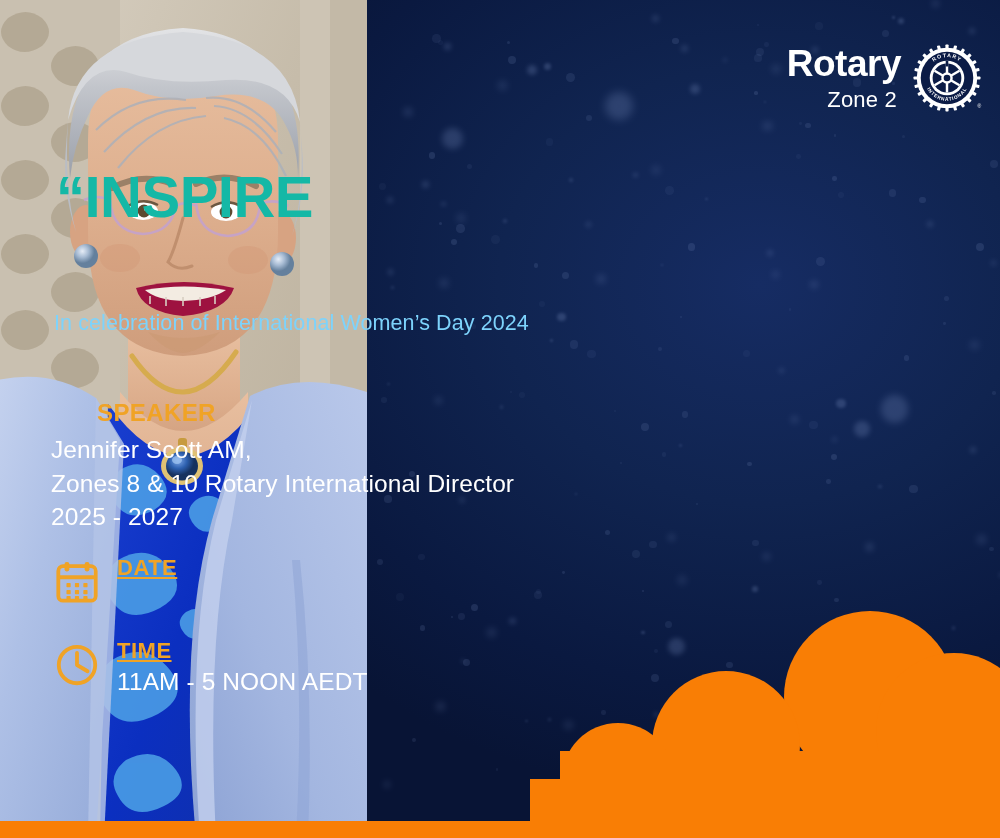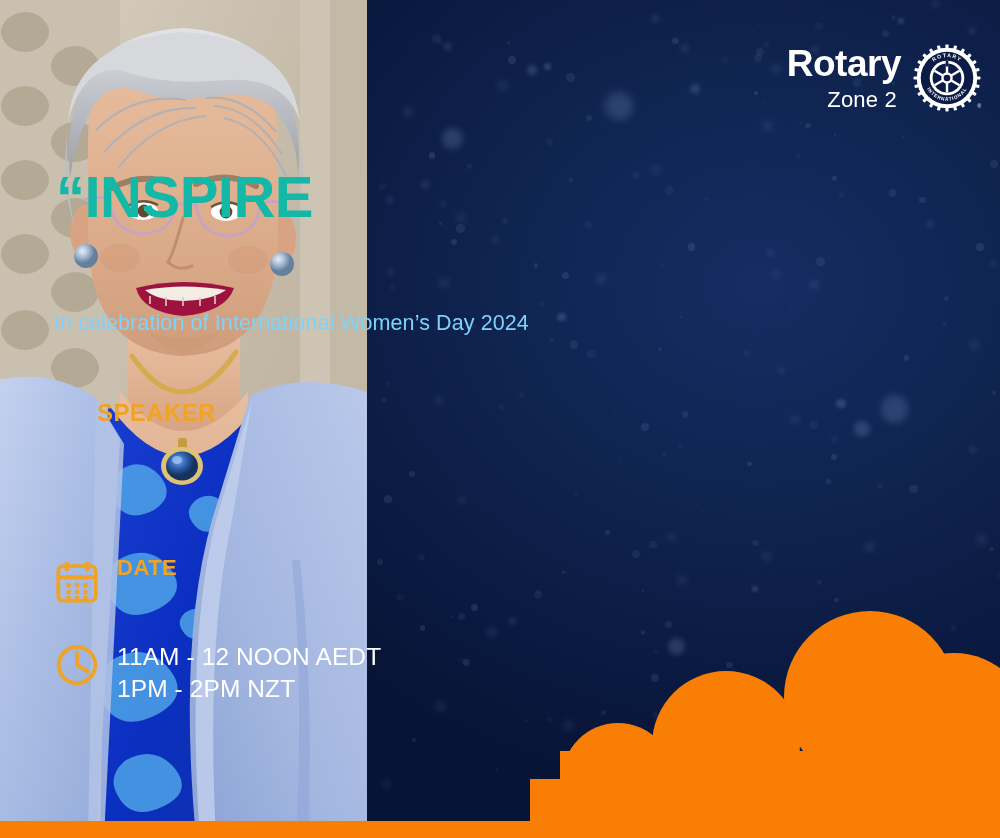--- a/index.html
+++ b/index.html
@@ -104,21 +104,21 @@
   .info-row {
     position:absolute; left:3px;
     display:flex; align-items:flex-start; gap:17px;
   }
   .info-row.date-row { top:555px; }
   .info-row.time-row { top:638px; }
   .info-icon { width:46px; height:46px; flex:0 0 46px; margin-top:4px; }
   .info-text { padding-top:0; }
   .info-label {
     font-size:22px; font-weight:800; color:#f0a326;
-    letter-spacing:0.5px; line-height:1.15; display:block;
+    letter-spacing:0.5px; line-height:1.15; display:block;text-decoration:underline;
   }
   .info-value {
     font-size:24.5px; font-weight:400; color:#ffffff;
     line-height:1.31; letter-spacing:0.1px; display:block;
     margin-top:3px;
   }
   .info-value span { display:block; }
 
   
   .cloud {
@@ -561,20 +561,25 @@
   <div class="content">
 
 
     <div class="headline">
       <span class="hl-line hl-1">“INSPIRE</span>
     </div>
 
     <div class="subline">In celebration of International Women’s Day 2024</div>
 
     <div class="speaker-label">SPEAKER</div>
+    <div class="speaker-lines">
+      <span>Jennifer Scott AM,</span>
+      <span>Zones 8 &amp; 10 Rotary International Director</span>
+      <span>2025 - 2027</span>
+    </div>
 
     <div class="info-row date-row">
       <svg class="info-icon" viewBox="0 0 48 48" aria-hidden="true">
         <rect x="11" y="3" width="5" height="10" rx="2.2" fill="#f0a326"></rect>
         <rect x="32" y="3" width="5" height="10" rx="2.2" fill="#f0a326"></rect>
         <rect x="4.5" y="7.5" width="39" height="36" rx="5" fill="none" stroke="#f0a326" stroke-width="4"></rect>
         <line x1="4.5" y1="19" x2="43.5" y2="19" stroke="#f0a326" stroke-width="4"></line>
         <g fill="#f0a326">
           <rect x="13" y="25" width="4.4" height="4.4" rx="0.7"></rect>
           <rect x="21.8" y="25" width="4.4" height="4.4" rx="0.7"></rect>
@@ -591,23 +596,23 @@
         <span class="info-label">DATE</span>
       </div>
     </div>
 
     <div class="info-row time-row">
       <svg class="info-icon" viewBox="0 0 48 48" aria-hidden="true">
         <circle cx="24" cy="24" r="19" fill="none" stroke="#f0a326" stroke-width="4"></circle>
         <path d="M24 11.5 L24 24 L35 30.5" fill="none" stroke="#f0a326" stroke-width="4" stroke-linecap="round" stroke-linejoin="round"></path>
       </svg>
       <div class="info-text">
+        <span class="info-label">TIME</span>
         <span class="info-value">
-          <span>11AM - 12 NOON  AEDT</span>
-          <span>1PM - 2PM NZT</span>
+          <span>11AM - 5 NOON  AEDT</span>
         </span>
       </div>
     </div>
 
   </div>
 
   <svg class="cloud" viewBox="0 0 470 210" aria-hidden="true">
     <g fill="#f97e05">
       <circle cx="340" cy="86" r="86"></circle>
       <circle cx="196" cy="134" r="74"></circle>

